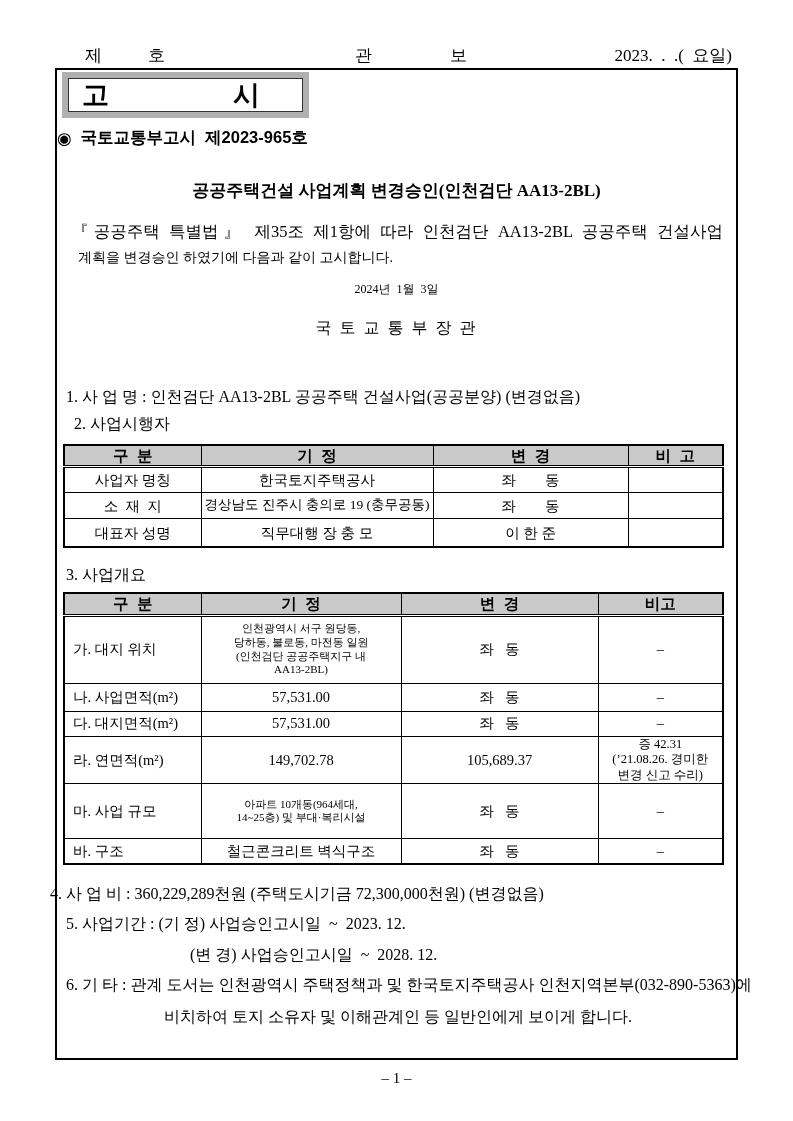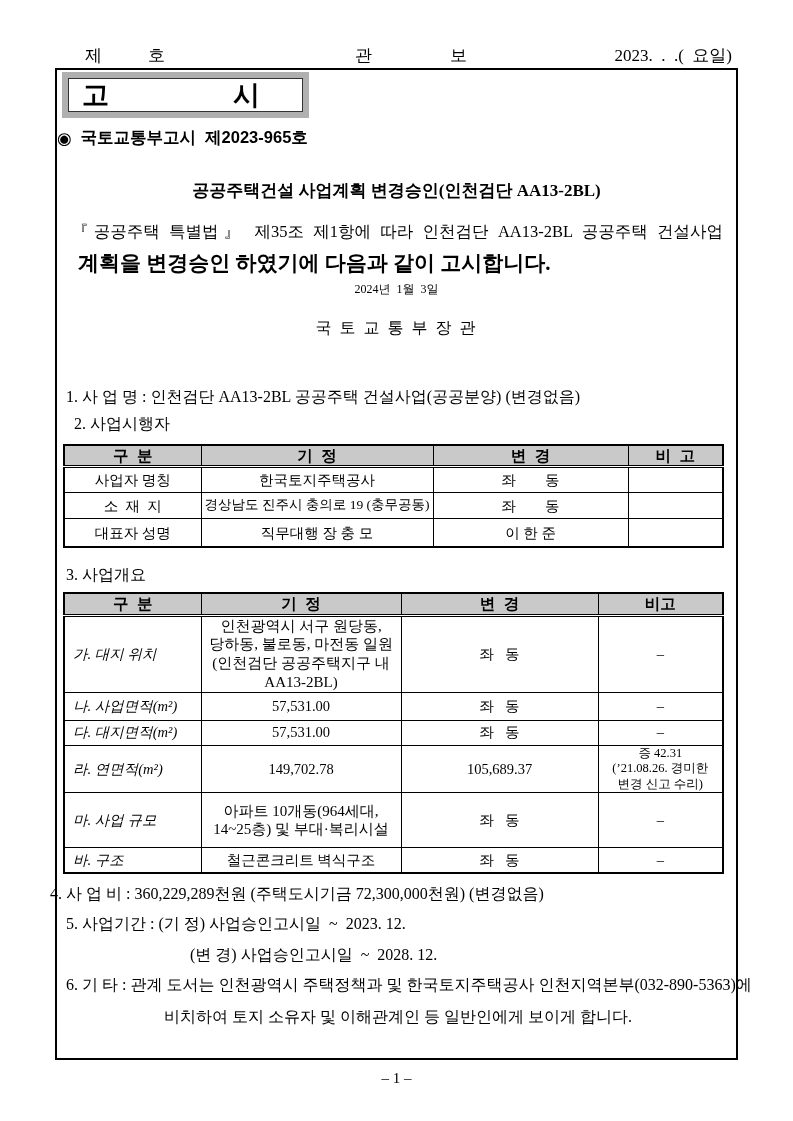--- a/index.html
+++ b/index.html
@@ -32,21 +32,21 @@
     box-sizing:border-box; display:flex; align-items:center;
     justify-content:space-between; padding:0 42px 0 13px;
     font-size:27px; line-height:1;
   }
 
   .notice-no { left:57px; top:127px; font-size:16.5px; display:flex; gap:9px; align-items:center; }
   .doc-title { left:0; top:179px; width:793px; text-align:center; font-size:17px; }
 
   .body-l1 { left:72px; top:221px; width:651px; white-space:normal;
              text-align:justify; text-align-last:justify; font-size:16.5px; }
-  .body-l2 { left:78px; top:249px; font-size:21px;font-weight:bold; }
+  .body-l2 { left:78px; top:249px; font-size:14px; }
   .date-line { left:0; top:281px; width:793px; text-align:center; font-size:12px; }
   .signatory { left:0; top:318px; width:793px; text-align:center; font-size:16px; letter-spacing:2px; }
 
   .sec { font-size:16px; }
 
   
   table.doc-table {
     position:absolute; border-collapse:collapse; table-layout:fixed;
     border:2px solid #000; font-size:14.5px;
   }
@@ -56,22 +56,22 @@
     font-weight:normal; line-height:1.25;margin-top:28px;
   }
   table.doc-table th {
     background:#c9c9c9;
     font-family:"Liberation Sans","DejaVu Sans",sans-serif;
     font-weight:700; font-size:15.5px;
     border-bottom:3px double #000;
   }
   #table1 { left:63px; top:444px; width:659px; }
   #table2 { left:63px; top:592px; width:659px; }
-  #table2 td.lbl { text-align:left; padding-left:8px;font-style:italic; }
-  td.multiline { line-height:1.1; font-size:15px; }
+  #table2 td.lbl { text-align:left; padding-left:8px; }
+  td.multiline { line-height:1.1; font-size:11px; }
   td.small { font-size:12.5px; line-height:1.12; }
 
   .footer-line { left:0; top:1070px; width:793px; text-align:center; font-size:15px; }
 </style>
 </head>
 <body>
 
 <div class="page">
 
   <span class="abs mast" style="left:85px">제</span>

